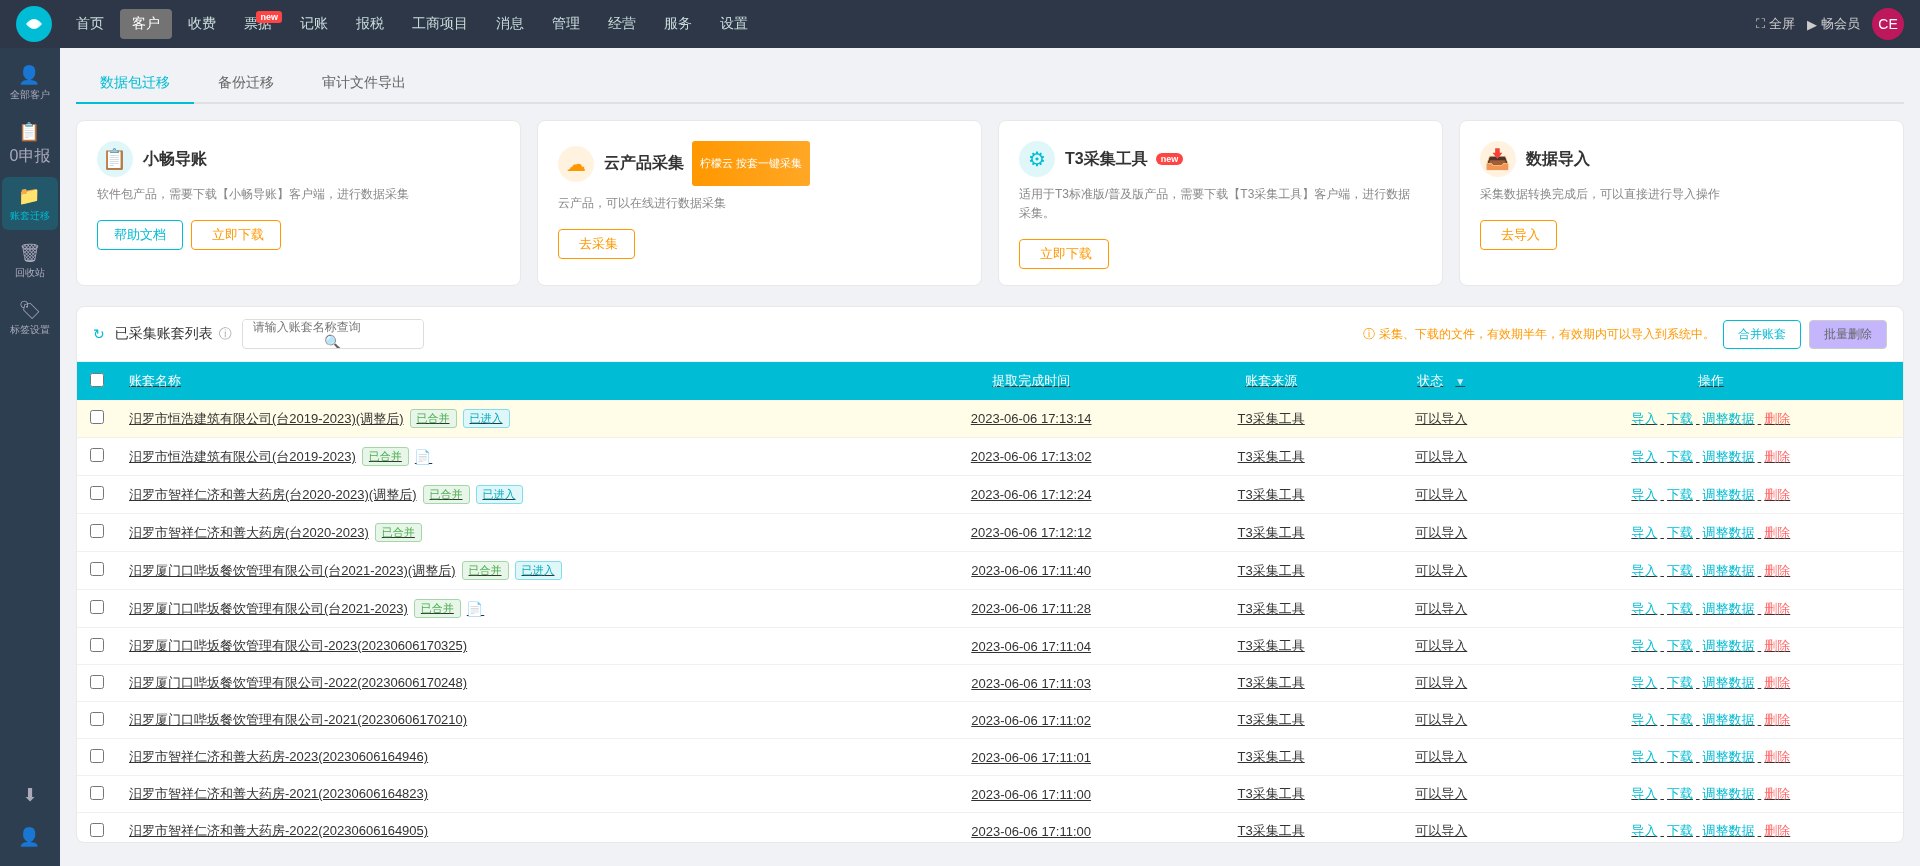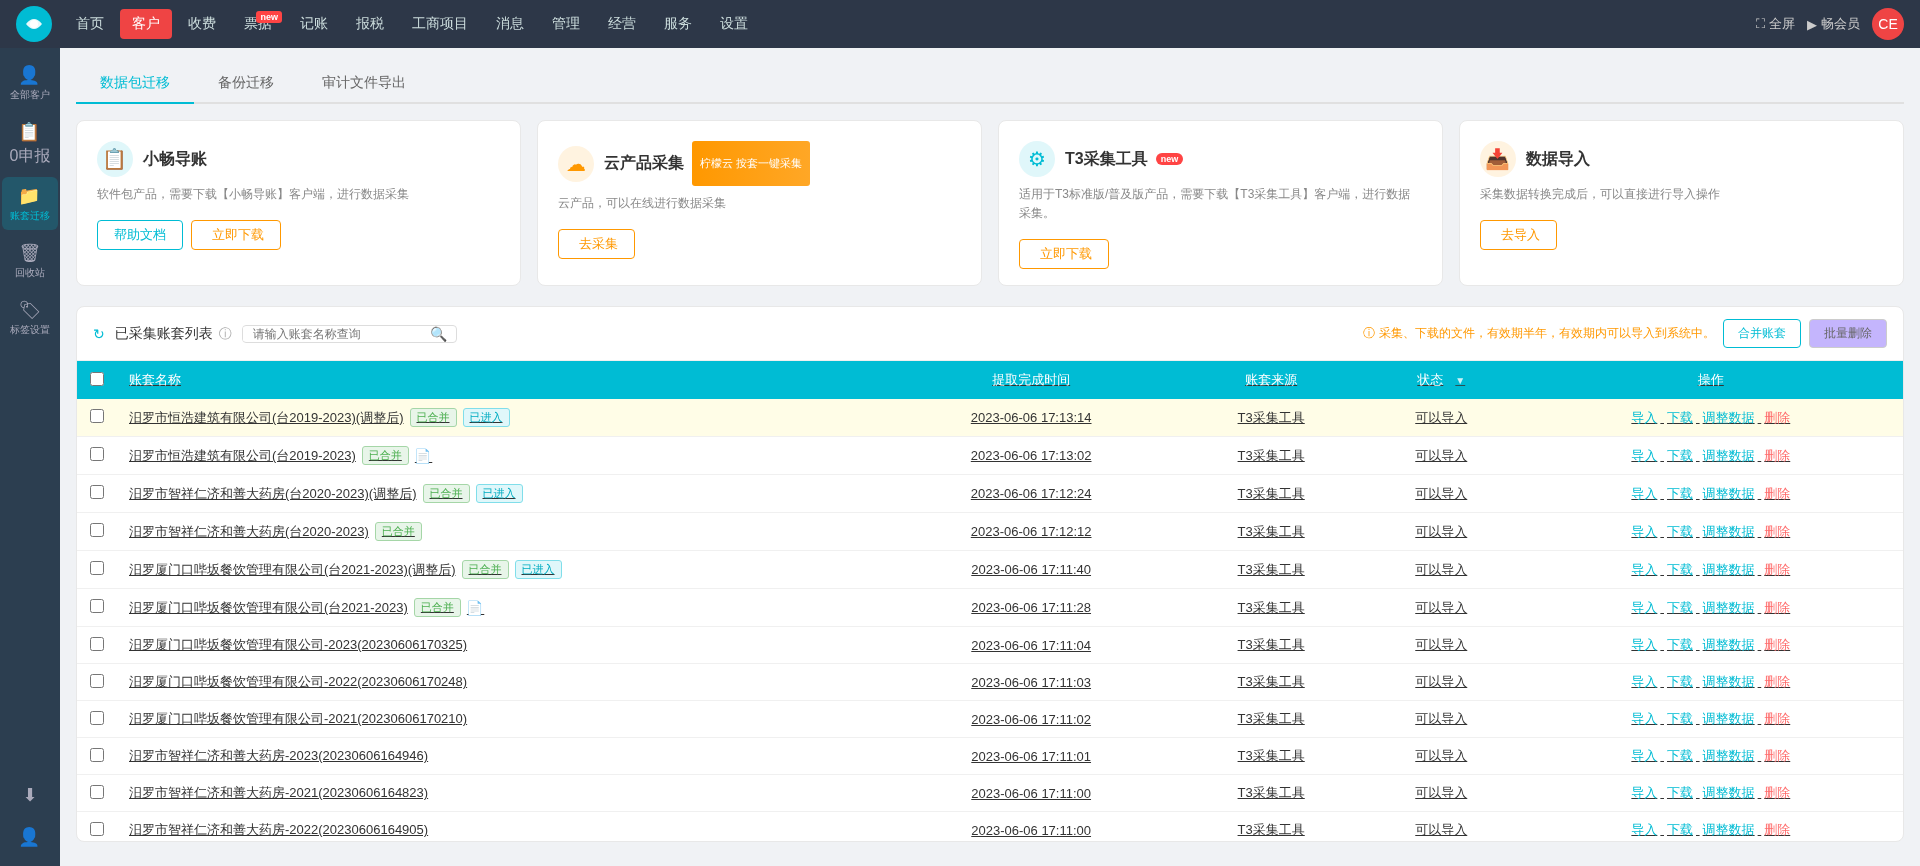--- a/index.html
+++ b/index.html
@@ -11,30 +11,30 @@
       background: #2d3748; color: #fff; padding: 0 16px; gap: 4px;
       position: fixed; top: 0; left: 0; right: 0; z-index: 100;
     }
     .nav-logo { width: 36px; height: 36px; margin-right: 8px; }
     .nav-logo svg { width: 36px; height: 36px; }
     .nav-item {
       padding: 6px 12px; border-radius: 4px; cursor: pointer;
       color: #cdd; font-size: 14px; white-space: nowrap;
       data-interactable: true;
     }
-    .nav-item.active { background: #ef4444; color: #fff; }
+    .nav-item.active { background: #737373; color: #fff; }
     .nav-item.has-badge { position: relative; }
     .nav-badge {
       position: absolute; top: 2px; right: 2px;
       background: #ff4444; color: #fff; font-size: 9px;
       padding: 1px 4px; border-radius: 3px; font-weight: bold;
     }
     .nav-right { margin-left: auto; display: flex; align-items: center; gap: 12px; }
     .nav-fullscreen, .nav-member { color: #ccc; font-size: 13px; cursor: pointer; display: flex; align-items: center; gap: 4px; }
-    .nav-avatar { width: 32px; height: 32px; background: #ef4444; border-radius: 50%; display: flex; align-items: center; justify-content: center; color: #fff; font-size: 14px; cursor: pointer; }
+    .nav-avatar { width: 32px; height: 32px; background: #be185d; border-radius: 50%; display: flex; align-items: center; justify-content: center; color: #fff; font-size: 14px; cursor: pointer; }
 
     
     .sidebar {
       position: fixed; top: 48px; left: 0; bottom: 0; width: 60px;
       background: #2c3e50; display: flex; flex-direction: column;
       align-items: center; padding-top: 8px; gap: 4px; z-index: 99;
     }
     .sidebar-item {
       display: flex; flex-direction: column; align-items: center;
       padding: 8px 4px; color: #aab; font-size: 11px; cursor: pointer;
@@ -91,21 +91,21 @@
     .table-section { background: #fff; border-radius: 8px; border: 1px solid #e8e8e8; overflow: hidden; }
     .table-header-bar {
       display: flex; align-items: center; padding: 12px 16px; gap: 10px;
       border-bottom: 1px solid #f0f0f0;
     }
     .table-title { font-size: 14px; font-weight: 500; color: #333; display: flex; align-items: center; gap: 6px; }
     .refresh-icon { color: #00bcd4; cursor: pointer; font-size: 14px; }
     .help-icon { color: #aaa; cursor: pointer; font-size: 13px; }
     .search-box {
       display: flex; align-items: center; border: 1px solid #ddd; border-radius: 4px;
-      overflow: hidden; height: 18px;
+      overflow: hidden; height: 30px; flex-direction: column;
     }
     .search-input {
       border: none; outline: none; padding: 0 10px; font-size: 12px;
       width: 180px; color: #333;
     }
     .search-btn { background: none; border: none; cursor: pointer; padding: 0 8px; color: #aaa; font-size: 14px; }
     .table-header-right { margin-left: auto; display: flex; align-items: center; gap: 8px; }
     .validity-tip { color: #ff9800; font-size: 12px; display: flex; align-items: center; gap: 4px; }
     .merge-btn, .batch-delete-btn {
       padding: 5px 14px; border-radius: 4px; cursor: pointer; font-size: 12px; border: 1px solid;

